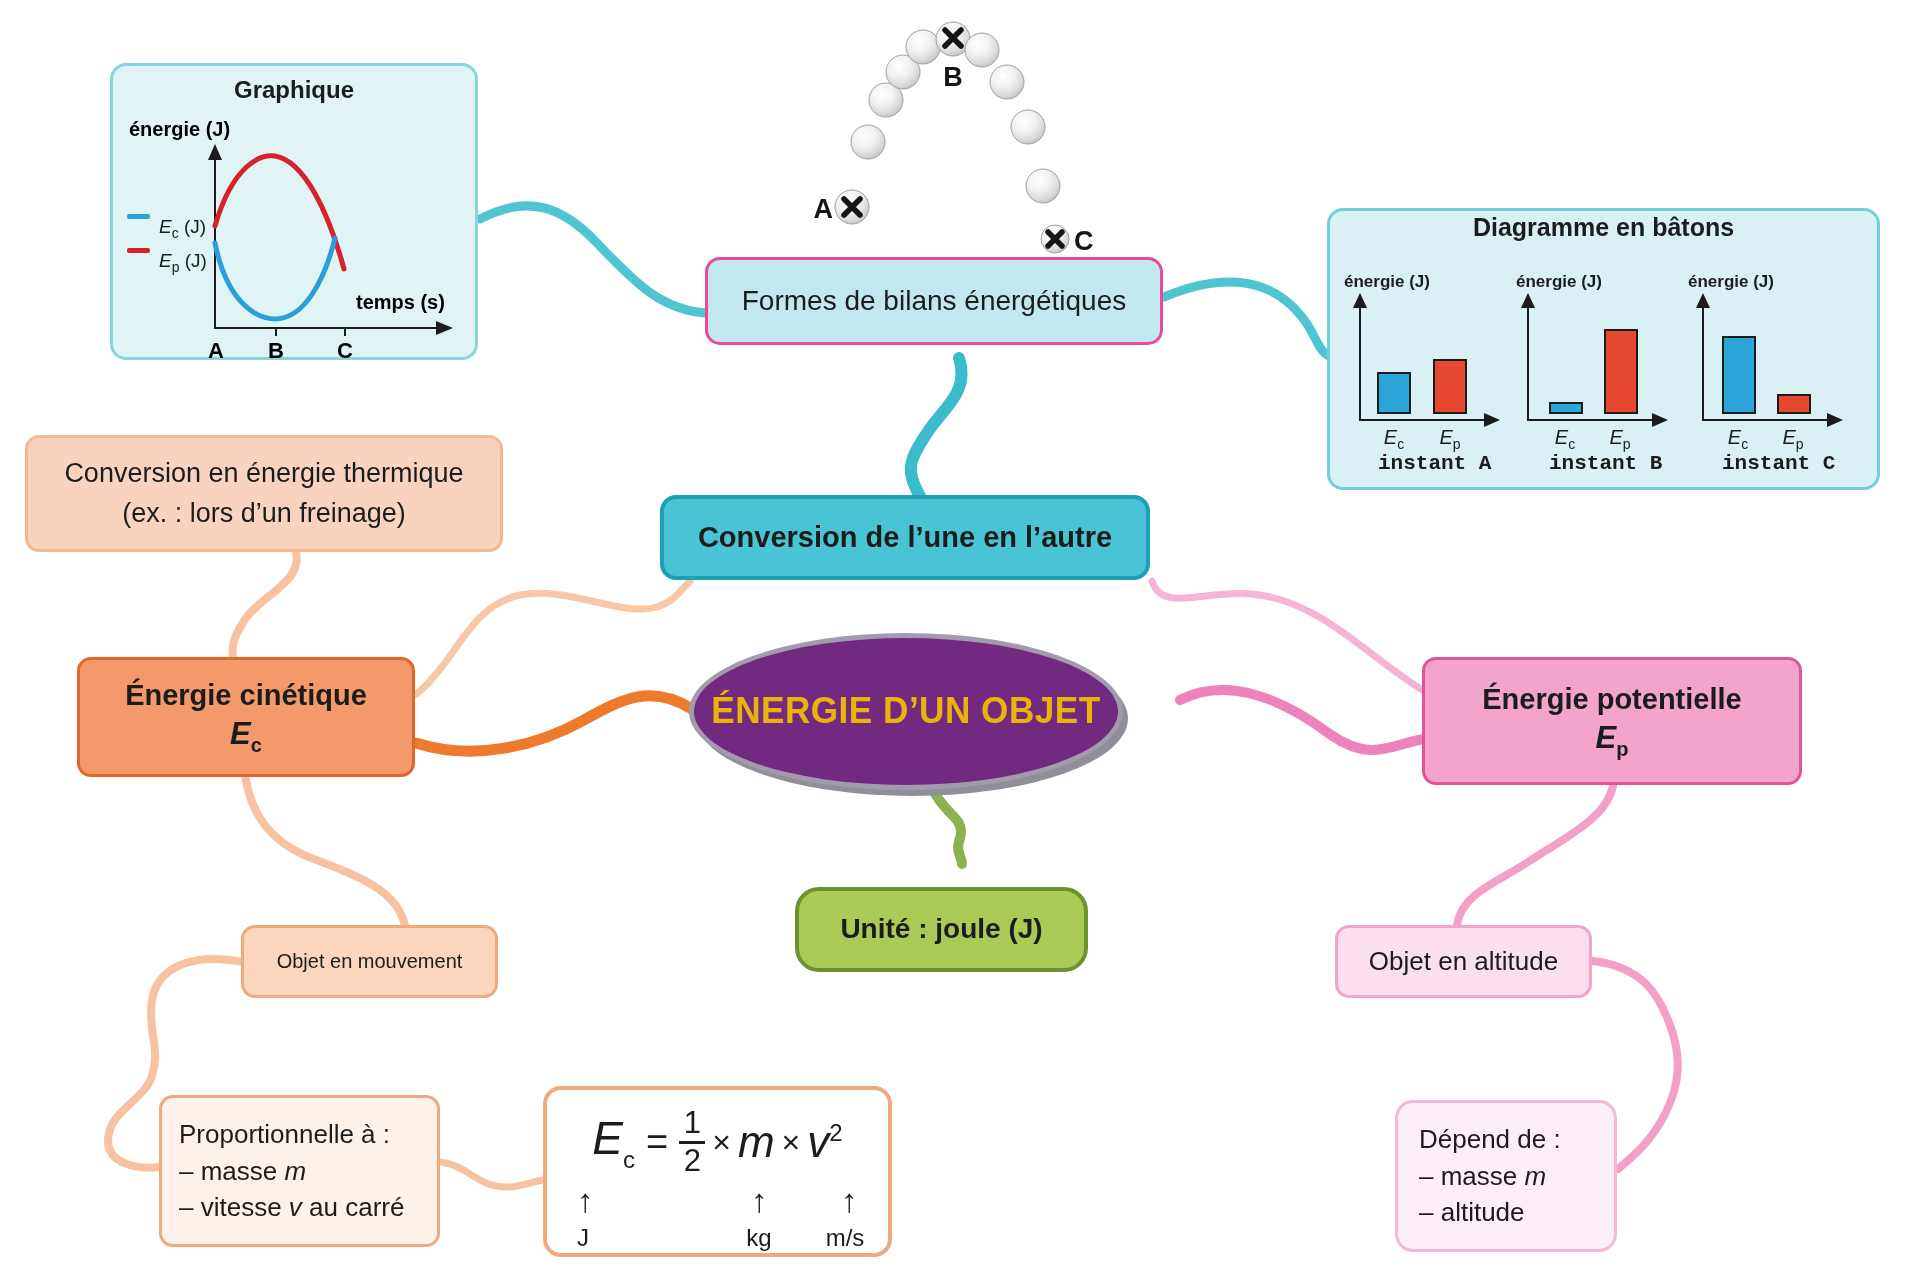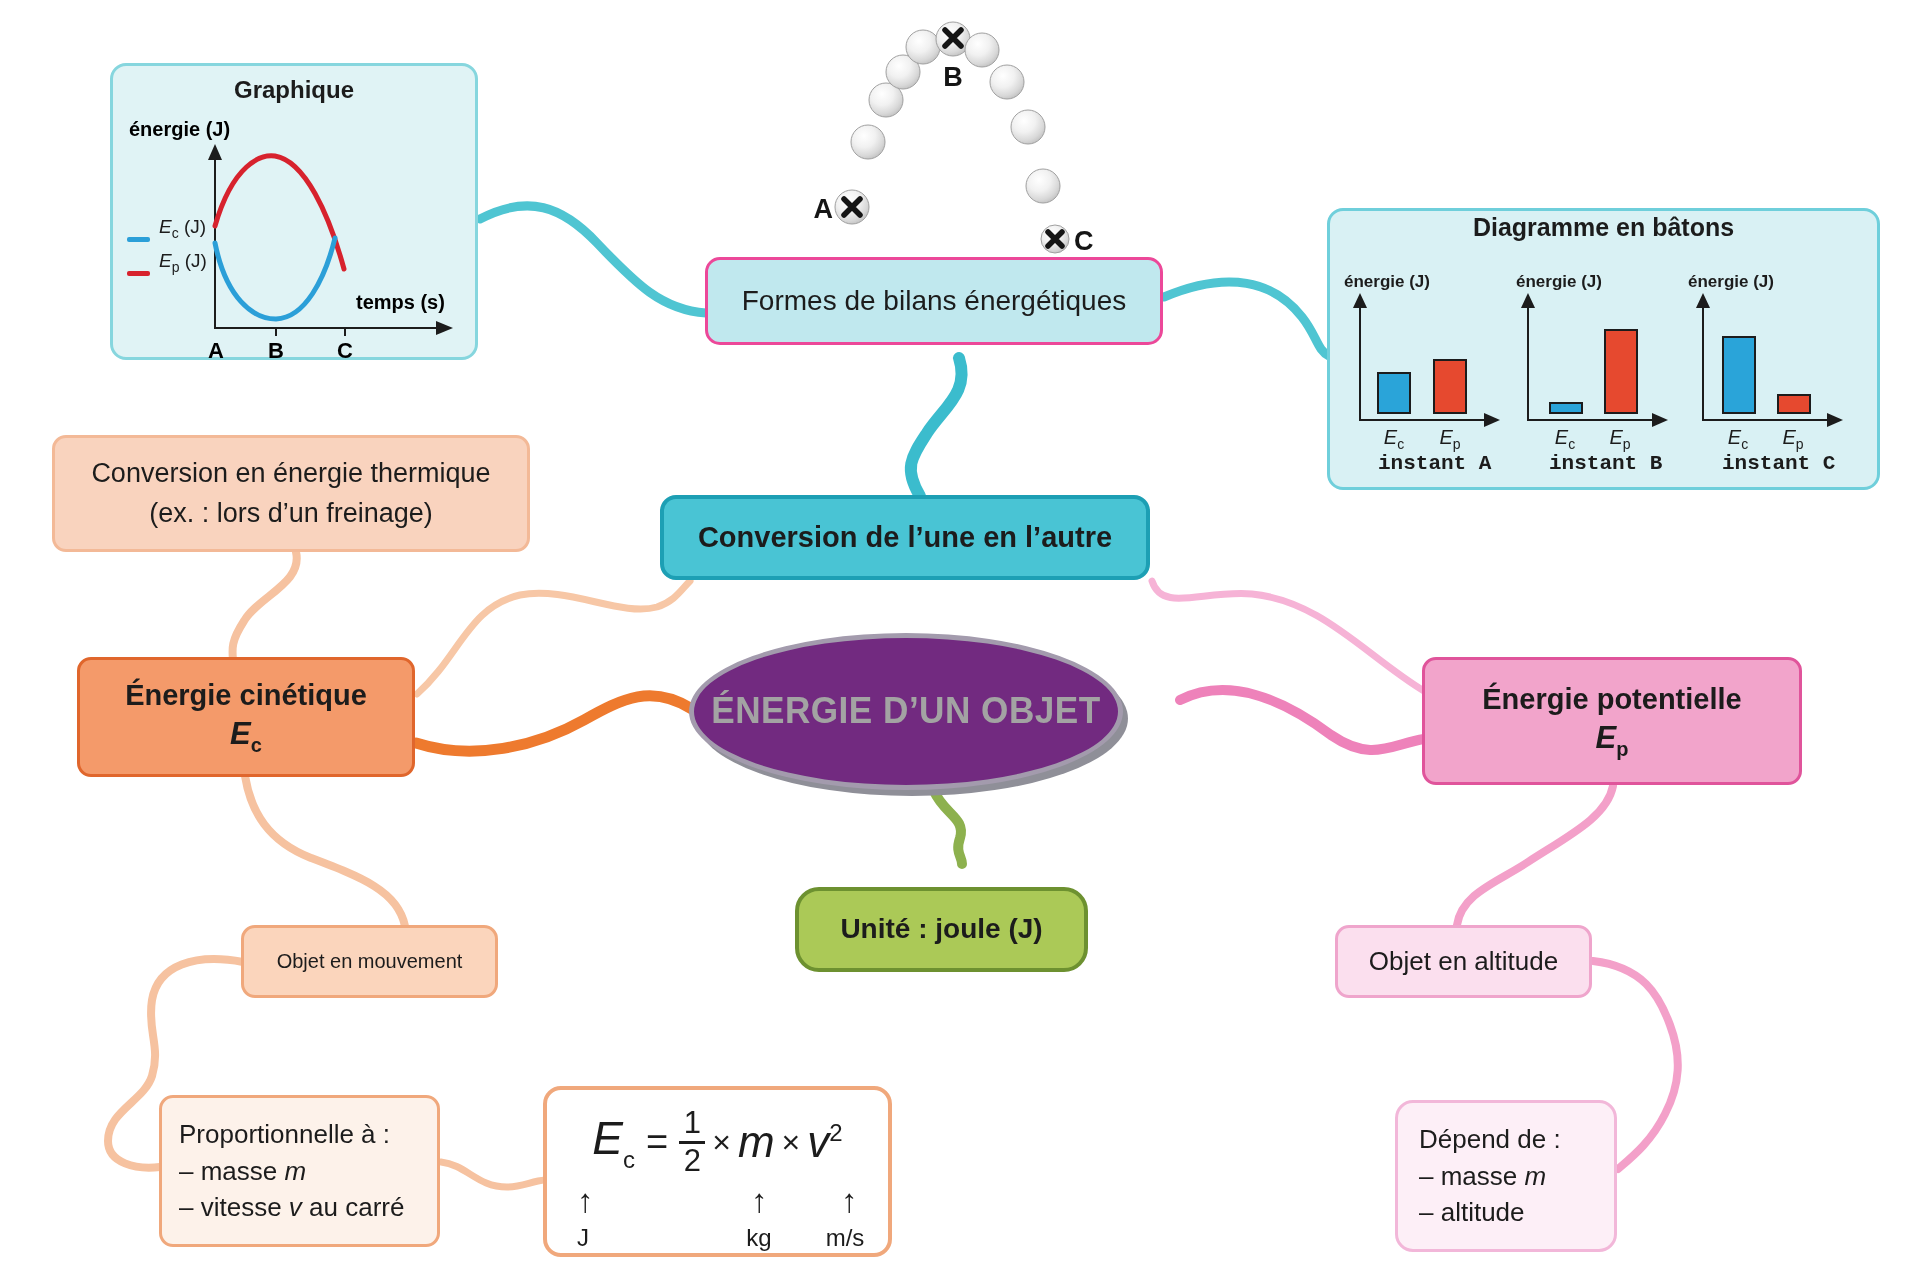--- a/index.html
+++ b/index.html
@@ -9,21 +9,21 @@
 
   
   .box{position:absolute;box-sizing:border-box;display:flex;flex-direction:column;
        align-items:center;justify-content:center;text-align:center;line-height:1.32;}
 
   
   .box-graphique{left:110px;top:63px;width:368px;height:297px;background:#e0f3f5;
                  border:3px solid #86d6de;border-radius:16px;justify-content:flex-start;}
   .g-title{font-weight:bold;font-size:24px;margin-top:8px;}
   .g-plot{position:absolute;left:0;top:0;}
-  .g-legend{position:absolute;left:14px;display:flex;align-items:flex-end;gap:9px;font-size:19px;}
+  .g-legend{position:absolute;left:14px;display:flex;align-items:flex-start;gap:9px;font-size:19px;}
   .g-dash{width:23px;height:5px;border-radius:2px;display:inline-block;}
 
   .box-formes{left:705px;top:257px;width:458px;height:88px;background:#c0e8ee;
               border:3px solid #ec4899;border-radius:15px;font-size:28px;}
 
   .box-diagramme{left:1327px;top:208px;width:553px;height:282px;background:#d9f1f4;
                  border:3px solid #6fcfdb;border-radius:16px;justify-content:flex-start;}
   .d-title{font-weight:bold;font-size:25px;}
   .d-ylab{position:absolute;top:60px;font-weight:bold;font-size:17px;}
   .d-bar{position:absolute;bottom:73px;width:34px;border:2px solid #1c1c1c;box-sizing:border-box;}
@@ -32,28 +32,28 @@
   .d-barlab{position:absolute;top:213px;width:44px;text-align:center;font-size:20px;}
   .d-caption{position:absolute;top:239px;width:130px;text-align:left;font-weight:bold;font-size:21px;font-family:Liberation Mono, monospace;}
   .it{font-style:italic;}
   .sub2{font-size:14px;vertical-align:-5px;font-style:normal;}
 
   
   .box-conversion{left:660px;top:495px;width:490px;height:85px;background:#49c4d4;
                   border:4px solid #1d9fb4;border-radius:16px;font-size:29px;font-weight:bold;}
   .node-centre{left:689px;top:633px;width:434px;height:157px;background:#722a80;
                border:5px solid #a39bad;border-radius:50%;box-shadow:6px 7px 0 -1px #8f8f98;
-               color:#a3a3a3;font-weight:bold;font-size:37px;letter-spacing:.5px;}
+               color:#eab308;font-weight:bold;font-size:37px;letter-spacing:.5px;}
   .squeeze{display:inline-block;transform:scaleX(.95);}
   .box-unite{left:795px;top:863px;width:293px;height:85px;background:#abc957;
              border:4px solid #6d9130;border-radius:24px;font-size:28px;font-weight:bold;margin-top:24px;}
 
   
   .box-thermique{left:25px;top:435px;width:478px;height:117px;background:#f9d3be;
-                 border:3px solid #f3b997;border-radius:14px;font-size:27px;line-height:1.45;margin-left:27px;}
+                 border:3px solid #f3b997;border-radius:14px;font-size:27px;line-height:1.45;}
   .box-ec{left:77px;top:657px;width:338px;height:120px;background:#f49a6a;
           border:3px solid #e0662c;border-radius:14px;font-size:29px;font-weight:bold;}
   .sym-line{font-size:31px;}
   .sym-sub{font-size:20px;vertical-align:-8px;}
   .box-mouvement{left:241px;top:925px;width:257px;height:73px;background:#fbd5bc;
                  border:3px solid #f0a87c;border-radius:14px;font-size:20px;}
   .box-prop{left:159px;top:1095px;width:281px;height:152px;background:#fdf2ea;
             border:3px solid #f0a87c;border-radius:14px;font-size:26px;line-height:1.4;
             align-items:flex-start;text-align:left;padding-left:17px;}
   .box-formule{left:543px;top:1086px;width:349px;height:171px;background:#ffffff;

